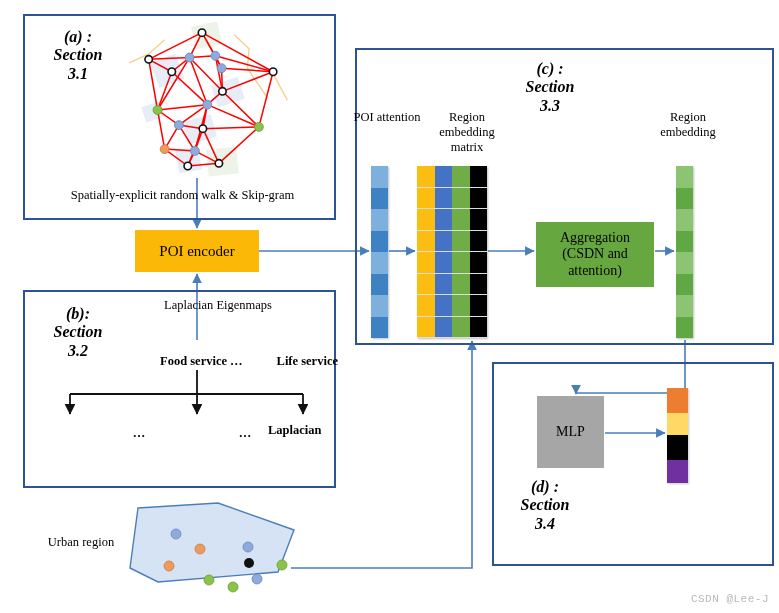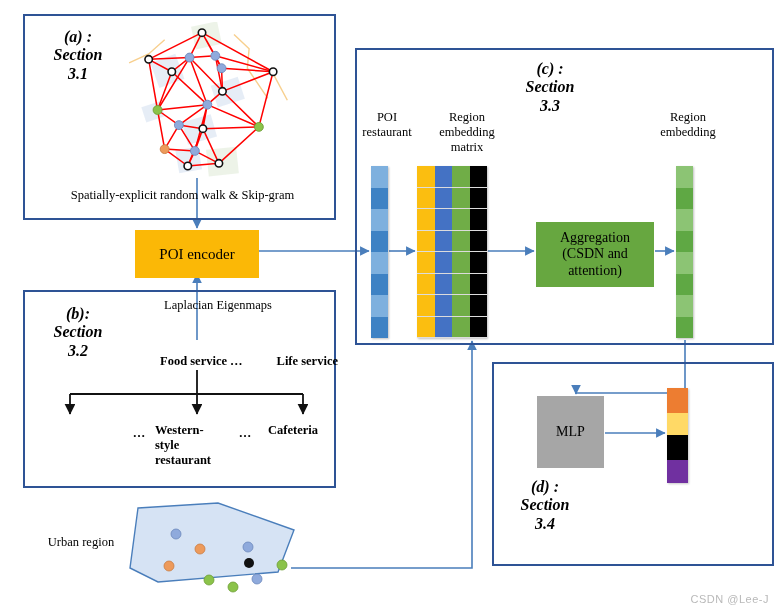--- a/index.html
+++ b/index.html
@@ -80,21 +80,21 @@
   
   .box{
     position:absolute;
     display:flex;align-items:center;justify-content:center;
     text-align:center;
     font-family:"Liberation Serif", serif;
     box-sizing:border-box;
     color:#000;
   }
   #poi-encoder{
-    left:135px;top:230px;width:124px;height:48px;
+    left:135px;top:230px;width:124px;height:42px;
     background:#FBB806;font-size:15px;
   }
   #aggregation{
     left:536px;top:222px;width:118px;height:65px;
     background:#67A740;font-size:14px;line-height:1.15;
     white-space:pre-line;
   }
   #mlp-box{
     left:537px;top:396px;width:67px;height:72px;
     background:#A6A6A6;font-size:14px;
@@ -123,21 +123,21 @@
 
   
   #graph-net{position:absolute;left:118px;top:22px;width:200px;height:160px;}
 
   
   #urban-region{position:absolute;left:110px;top:500px;width:220px;height:105px;}
 
   
   #watermark{
     position:absolute;right:10px;bottom:8px;
-    font-family:Liberation Sans, sans-serif;
+    font-family:Liberation Mono, monospace;
     font-size:11px;color:#b9b9b9;letter-spacing:.5px;
   }
 </style>
 </head>
 <body>
 
 <div id="stage">
 
   <svg id="wires" viewBox="0 0 779 613" xmlns="http://www.w3.org/2000/svg">
     <defs>
@@ -242,31 +242,30 @@
   <div class="box" id="poi-encoder">POI encoder</div>
 
   <div class="panel" id="panel-b"></div>
   <div class="sec-label" id="label-b">(b):
 Section
 3.2</div>
   <div class="cap" id="cap-laplacian">Laplacian Eigenmaps</div>
 
   <div class="tax" id="tax-food">Food service …</div>
   <div class="tax" id="tax-life">Life service</div>
-  <div class="tax" id="tax-western">Western-style restaurant</div>
-  <div class="tax" id="tax-cafeteria">Cafeteria</div>
+  <div class="tax" id="tax-cafeteria">Laplacian</div>
   <div class="tax" id="tax-dots1">…</div>
   <div class="tax" id="tax-dots2">…</div>
 
   <div class="panel" id="panel-c"></div>
   <div class="sec-label" id="label-c">(c) :
 Section
 3.3</div>
 
-  <div class="cap" id="cap-poi-emb">POI restaurant</div>
+  <div class="cap" id="cap-poi-emb">POI attention</div>
   <div class="cap" id="cap-reg-emb">Region embedding</div>
   <div class="cap" id="cap-reg-mat">Region embedding matrix</div>
 
   <div class="vstack" id="poi-embedding">
       <div class="cell" style="height: 12.5%; background: rgb(126, 176, 222);"></div>
       <div class="cell" style="height: 12.5%; background: rgb(62, 130, 196);"></div>
       <div class="cell" style="height: 12.5%; background: rgb(126, 176, 222);"></div>
       <div class="cell" style="height: 12.5%; background: rgb(62, 130, 196);"></div>
       <div class="cell" style="height: 12.5%; background: rgb(126, 176, 222);"></div>
       <div class="cell" style="height: 12.5%; background: rgb(62, 130, 196);"></div>

